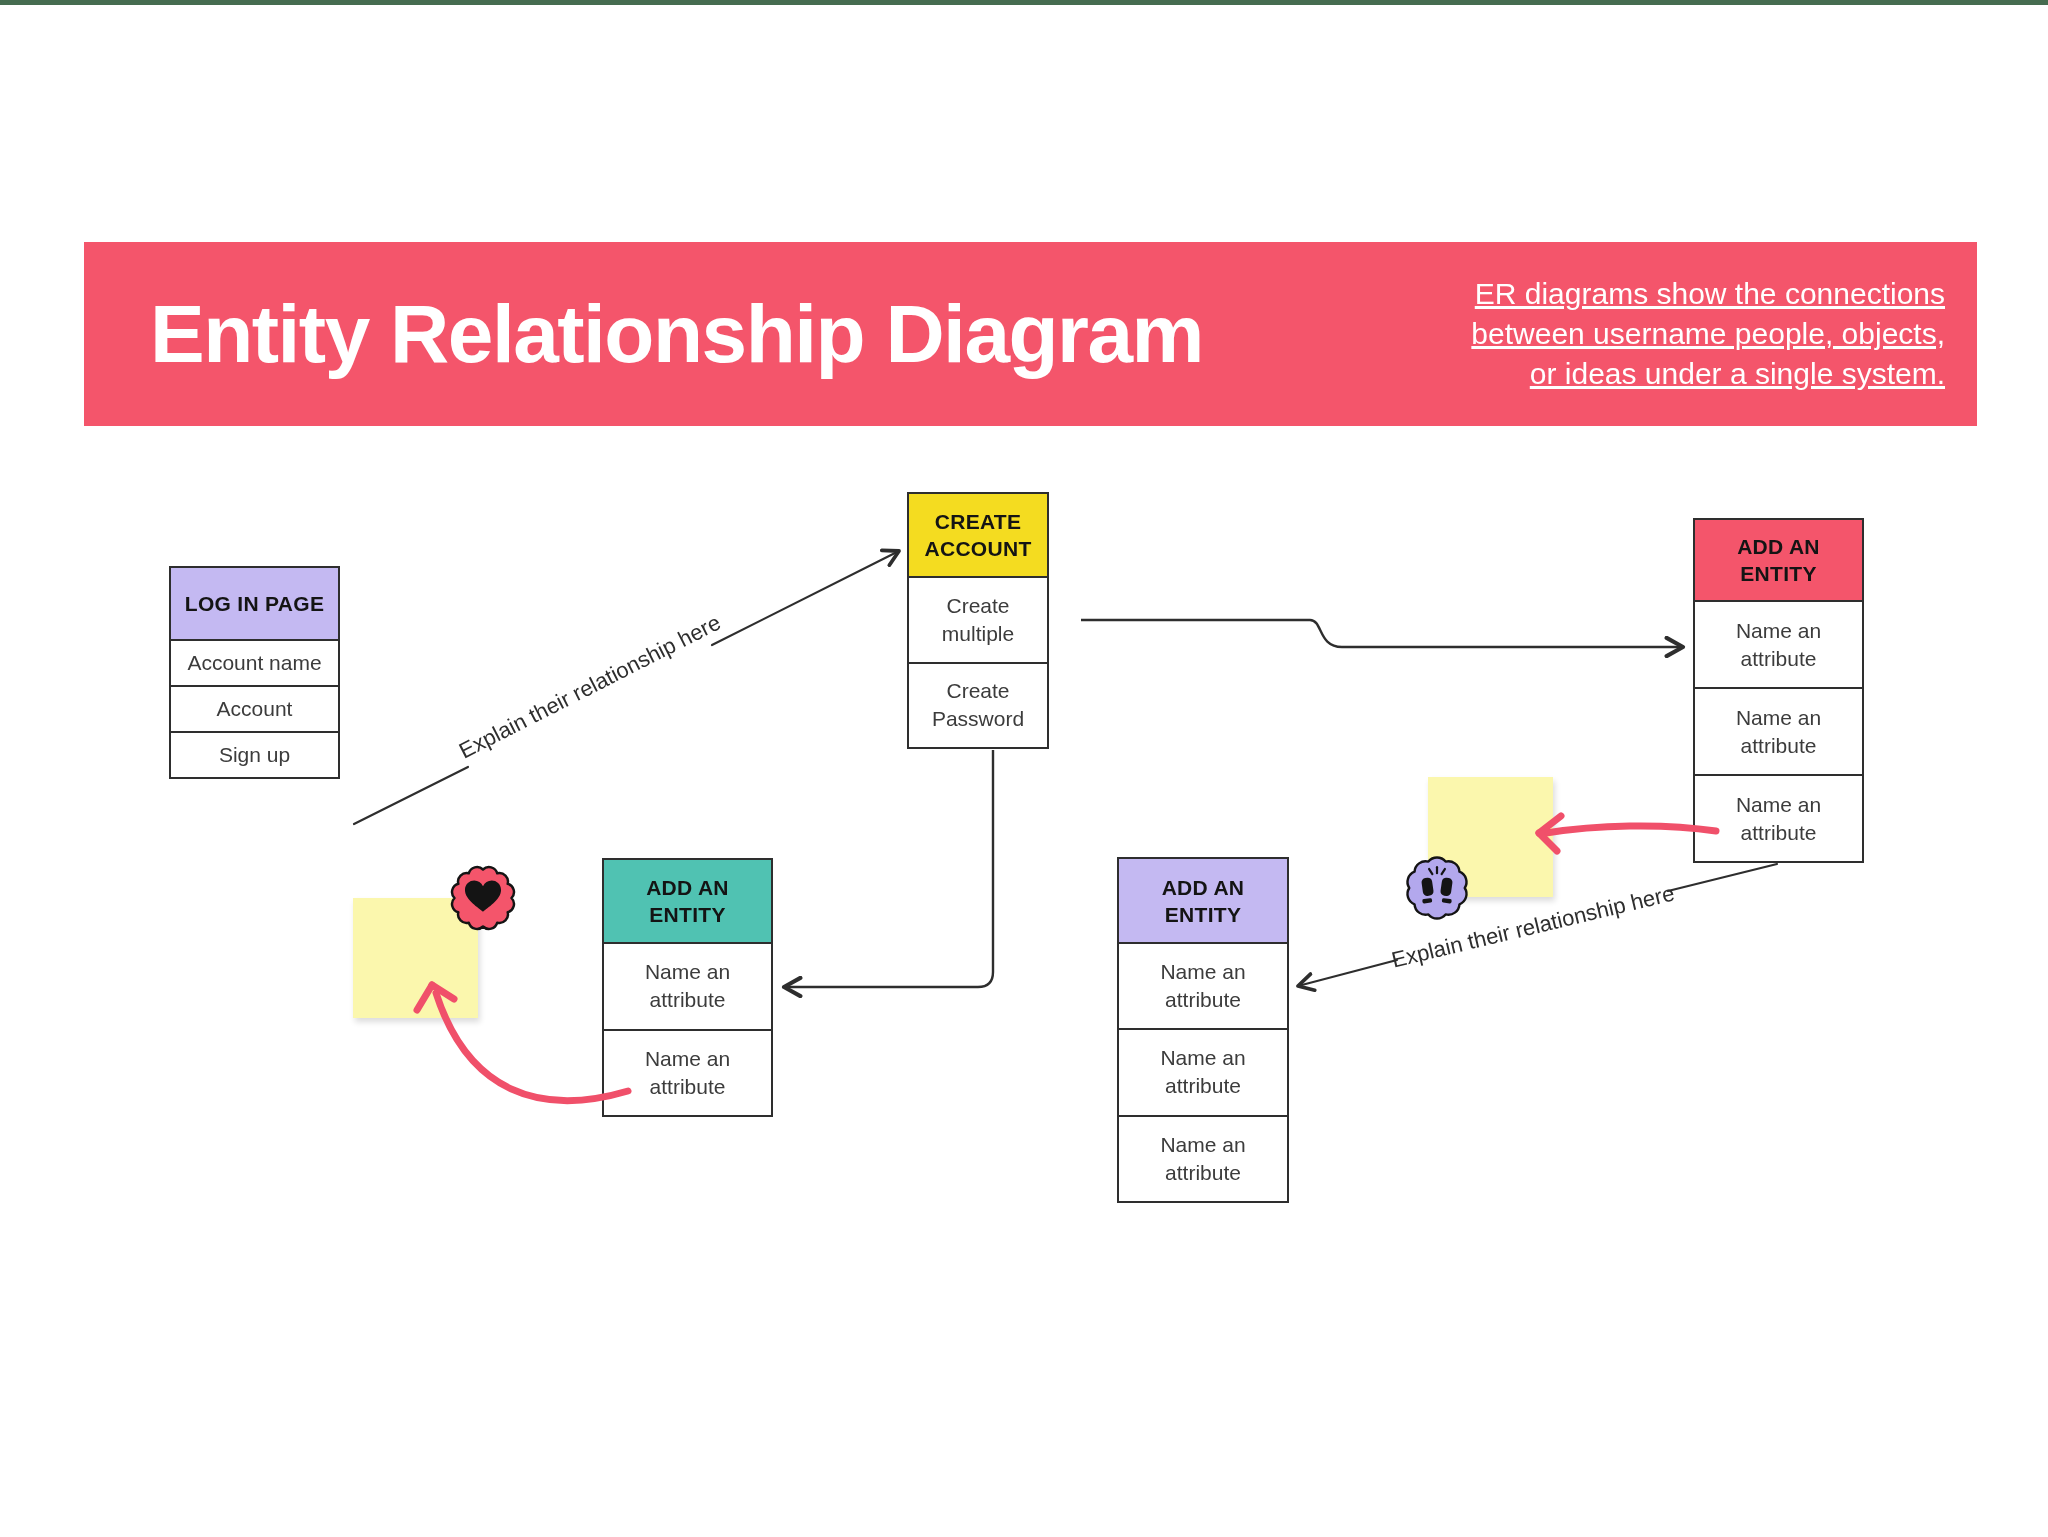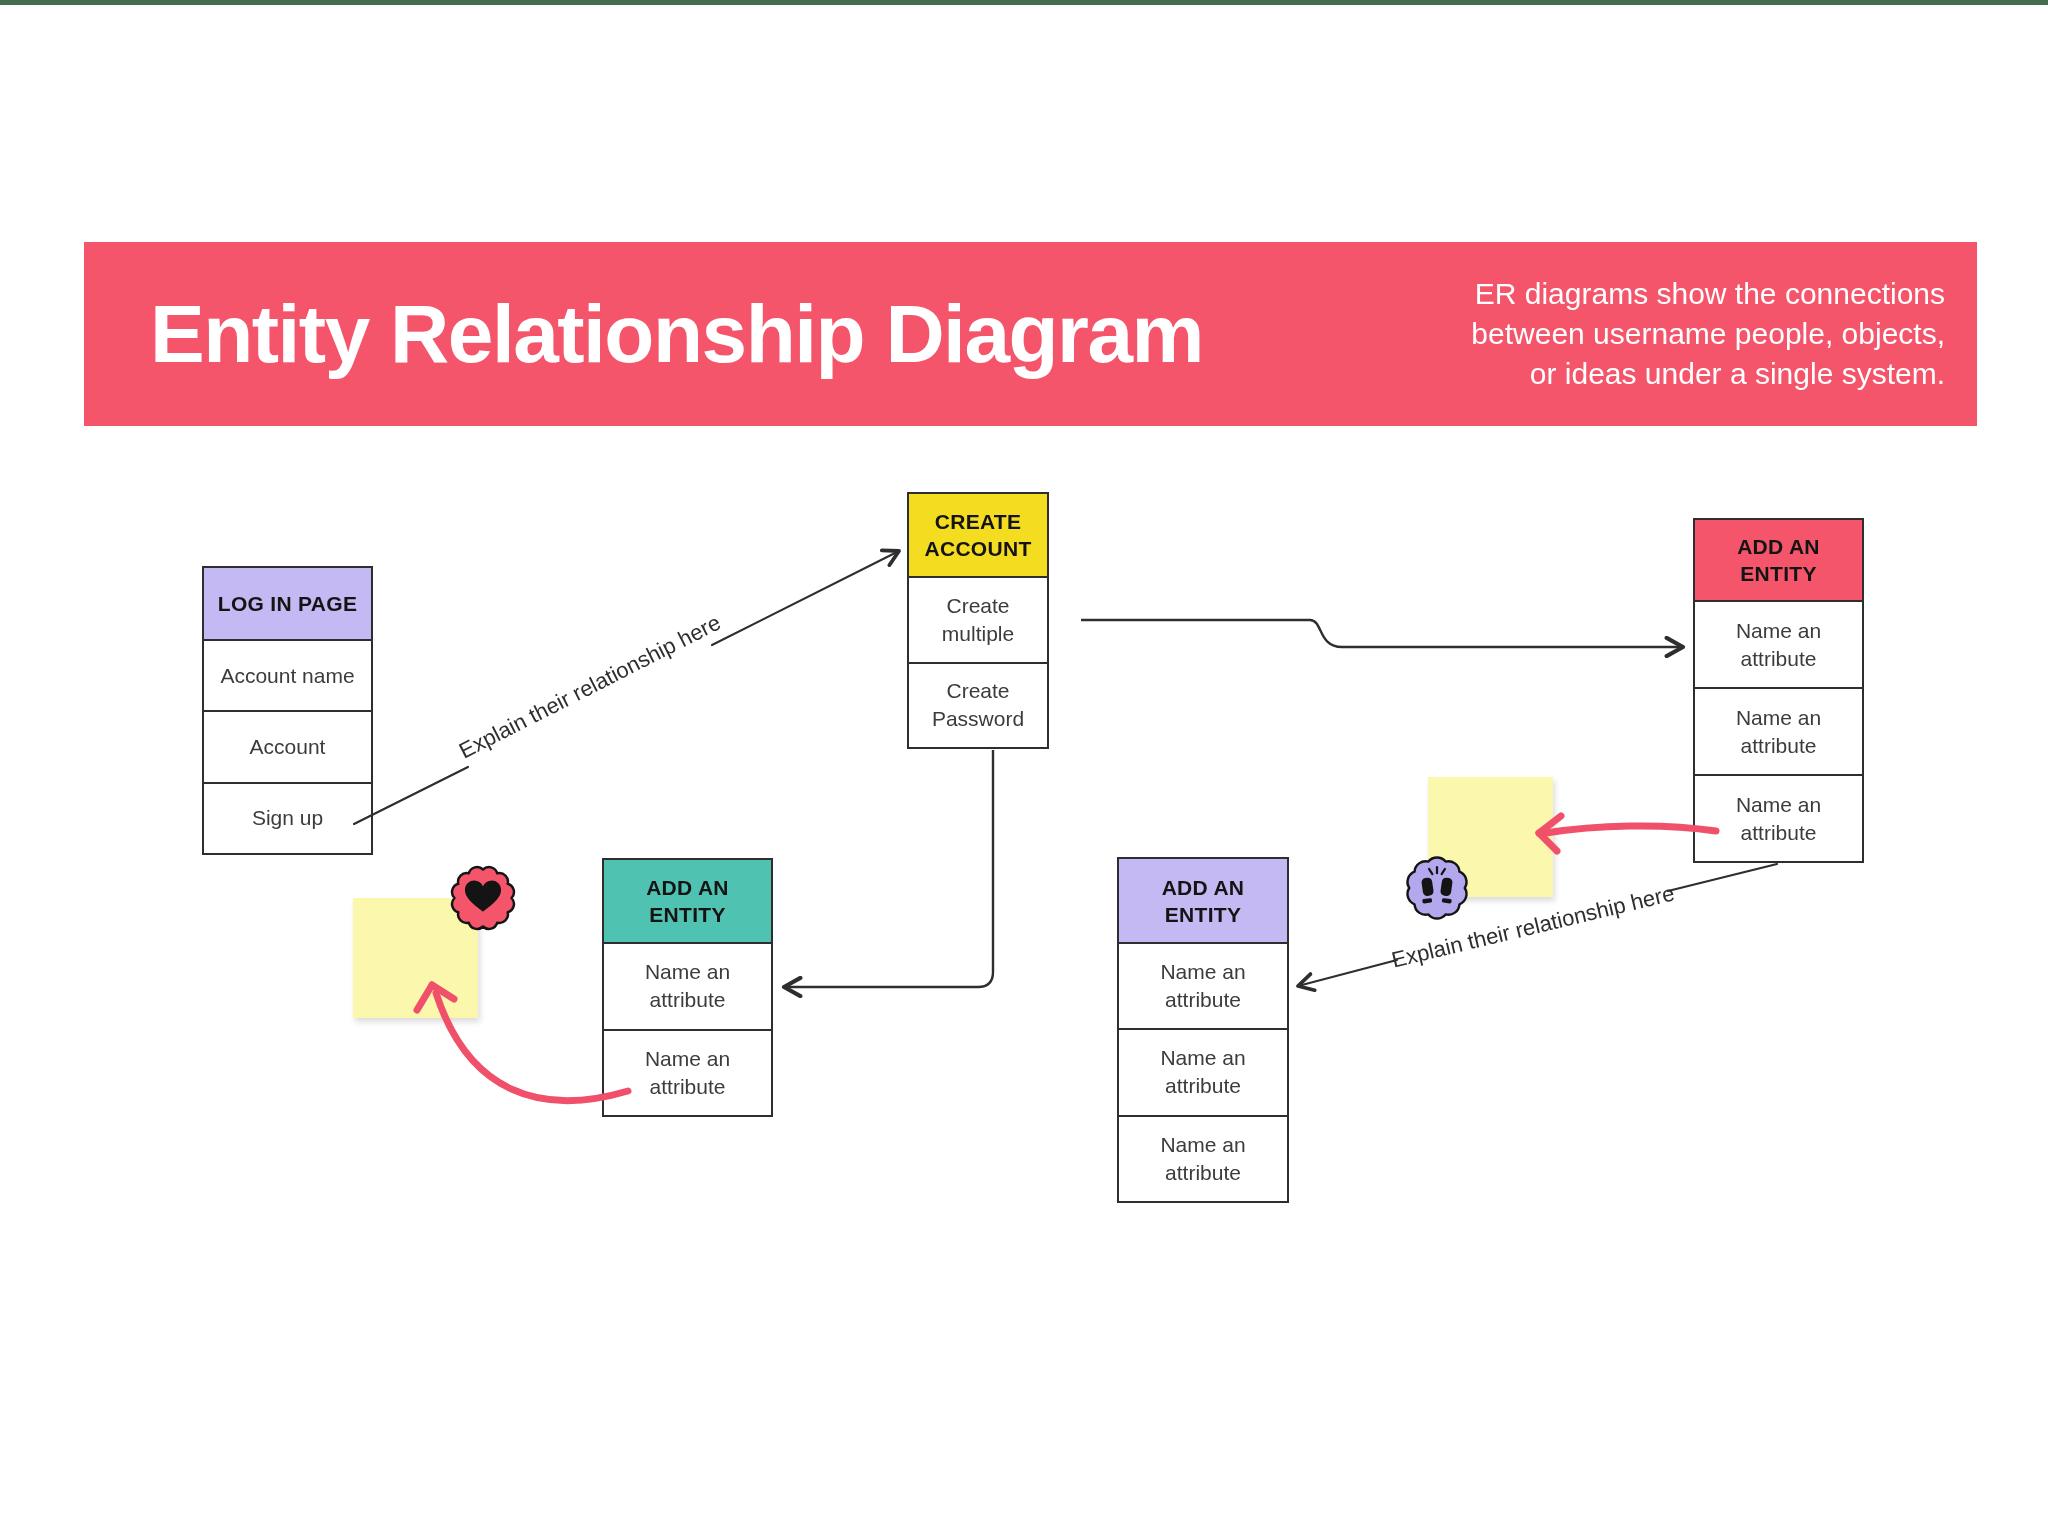--- a/index.html
+++ b/index.html
@@ -5,21 +5,21 @@
   html,body{margin:0;padding:0;background:#fff;}
   .canvas{position:relative;width:2048px;height:1537px;background:#ffffff;overflow:hidden;
           font-family:"Liberation Sans","DejaVu Sans",sans-serif;}
   .topbar{position:absolute;left:0;top:0;width:2048px;height:5px;background:#466C50;z-index:1;}
 
   
   .banner{position:absolute;left:84px;top:242px;width:1893px;height:184px;background:#F4556B;
           display:flex;align-items:center;justify-content:space-between;z-index:2;}
   .banner-title{margin-left:66px;color:#fff;font-size:82px;font-weight:800;letter-spacing:-1.5px;white-space:nowrap;}
   .banner-desc{margin-right:32px;color:#fff;font-size:30px;line-height:40px;text-align:right;font-weight:400;}
-  .banner-desc span{display:block;}
+  .banner-desc span{display:block;text-decoration:underline;}
 
   
   .entity{position:absolute;background:#fff;border:2px solid #2E2E2E;box-sizing:border-box;
           display:flex;flex-direction:column;z-index:3;}
   .ehdr{display:flex;align-items:center;justify-content:center;text-align:center;
         font-weight:700;font-size:21px;color:#141414;letter-spacing:.3px;line-height:27px;flex:0 0 auto;}
   .erow{display:flex;align-items:center;justify-content:center;text-align:center;flex:1 1 0;
         font-size:21px;color:#3C3C3C;line-height:28px;border-top:2px solid #2E2E2E;padding:0 8px;}
   .hdr-purple{background:#C4B9F2;}
   .hdr-yellow{background:#F4DC20;}
@@ -53,21 +53,21 @@
     <div class="banner-desc">
       <span>ER diagrams show the connections</span>
       <span>between username people, objects,</span>
       <span>or ideas under a single system.</span>
     </div>
   </div>
 
   <div class="sticky" style="left:353px;top:898px;"></div>
   <div class="sticky" style="left:1428px;top:777px;"></div>
 
-  <div class="entity" style="left:202px;top:566px;width:171px;height:289px;">
+  <div class="entity" style="left:169px;top:566px;width:171px;height:213px;">
     <div class="ehdr hdr-purple" style="height:71px;">LOG IN PAGE</div>
     <div class="erow">Account name</div>
     <div class="erow">Account</div>
     <div class="erow">Sign up</div>
   </div>
 
   <div class="entity" style="left:907px;top:492px;width:142px;height:257px;">
     <div class="ehdr hdr-yellow" style="height:82px;padding:0 28px;">CREATE ACCOUNT</div>
     <div class="erow">Create multiple</div>
     <div class="erow">Create Password</div>

